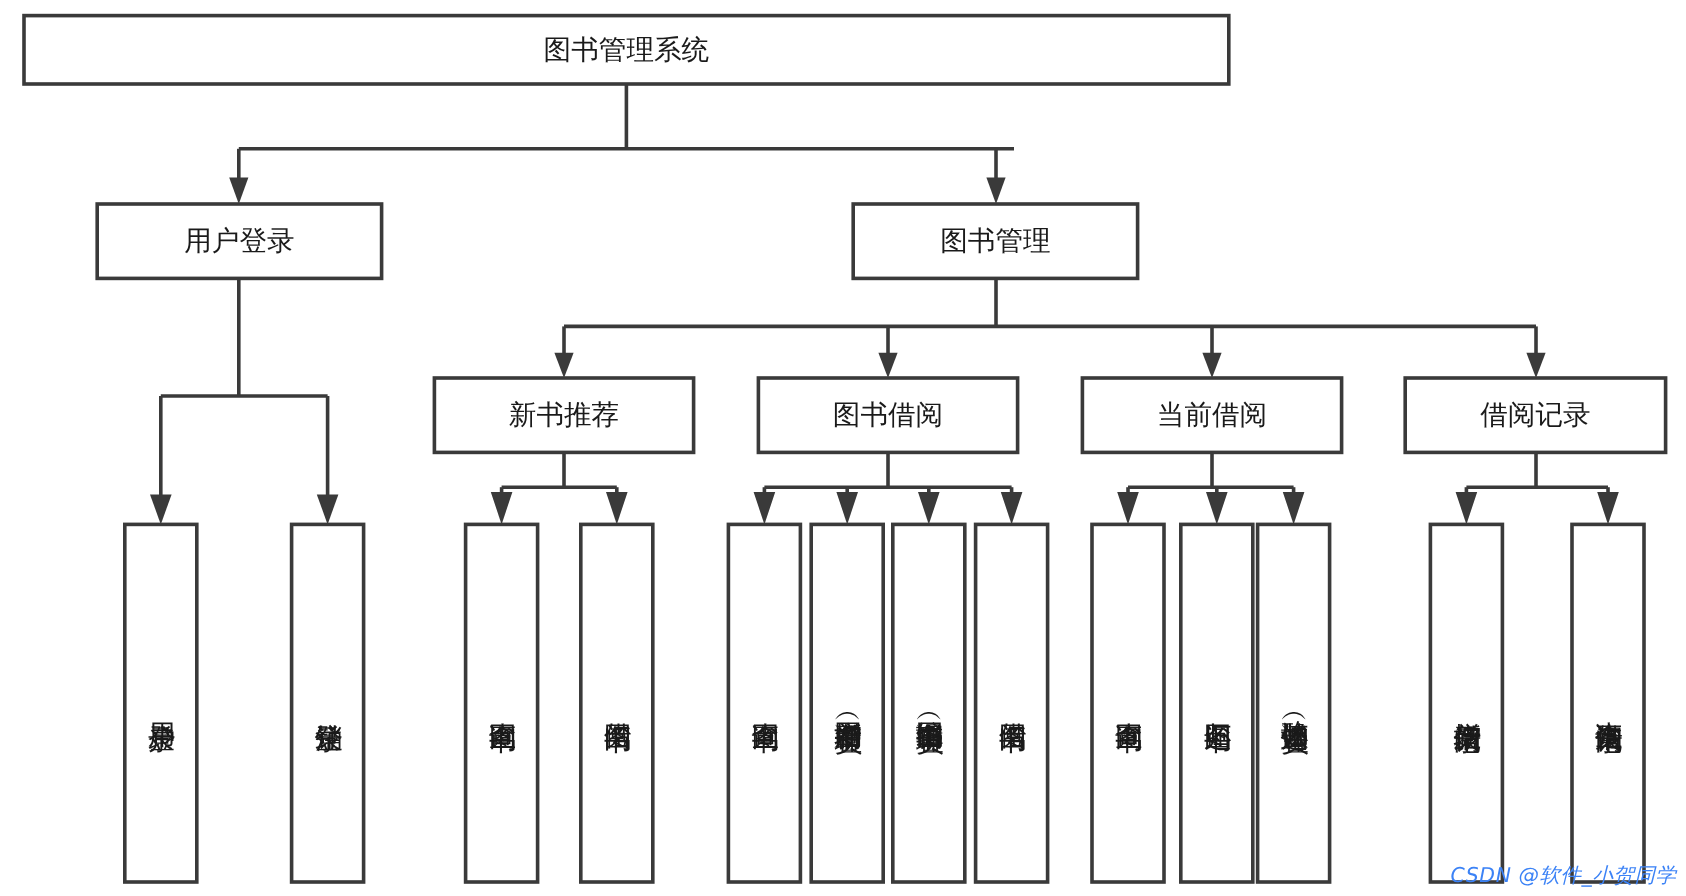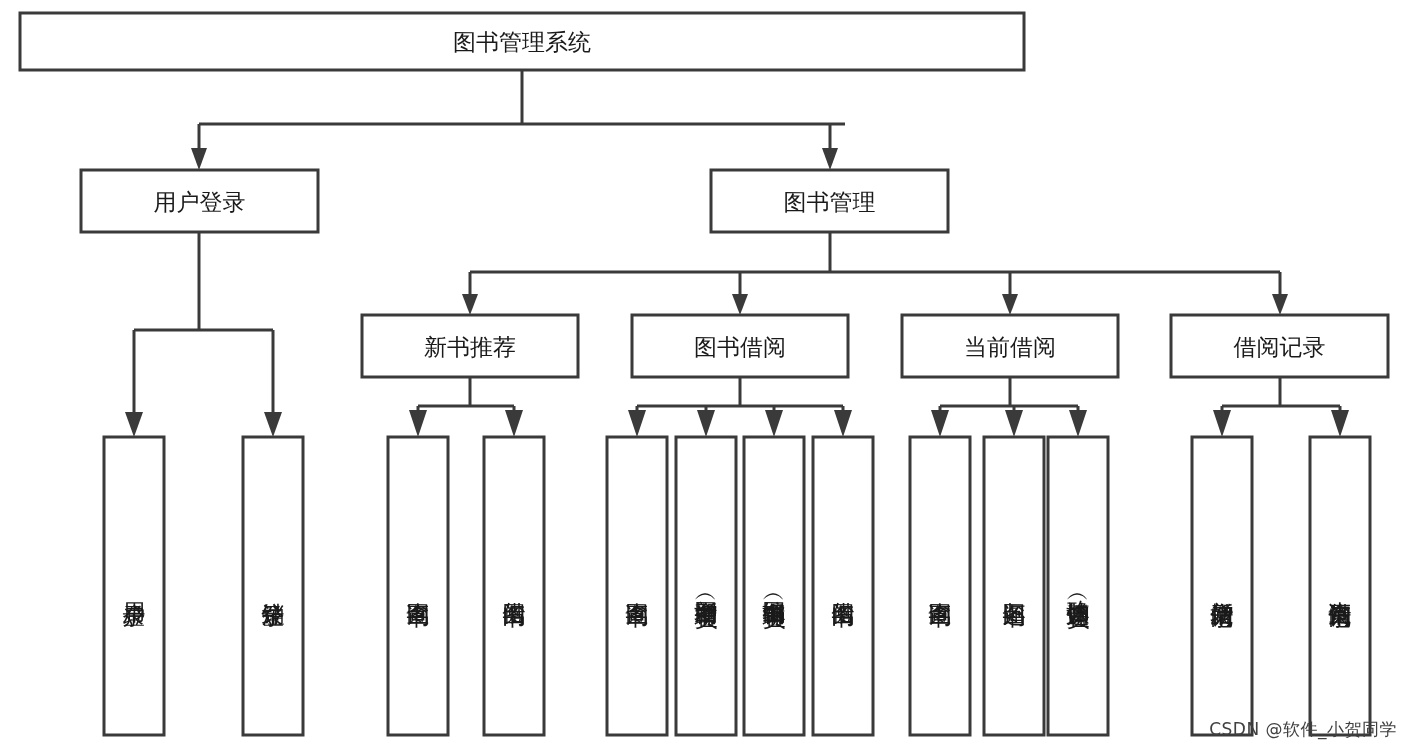--- a/index.html
+++ b/index.html
@@ -64,23 +64,24 @@
     color: #1a1a1a;
     white-space: nowrap;
     letter-spacing: 1px;
   }
   #watermark {
     position: absolute;
     right: 8px;
     bottom: 6px;
     font-family: "DejaVu Sans", "Liberation Sans", sans-serif;
     font-size: 17px;
-    color: #404040;
+    color: #3b82f6;
     letter-spacing: 0.5px;
     white-space: nowrap;
+    font-style: italic;
   }
 </style>
 </head>
 <body>
 
 <div id="diagram-root">
   <svg class="diagram" viewBox="0 0 1405 747" xmlns="http://www.w3.org/2000/svg">
 
     <g>
       <path class="connector" d="M 522 70 L 522 124"></path>

